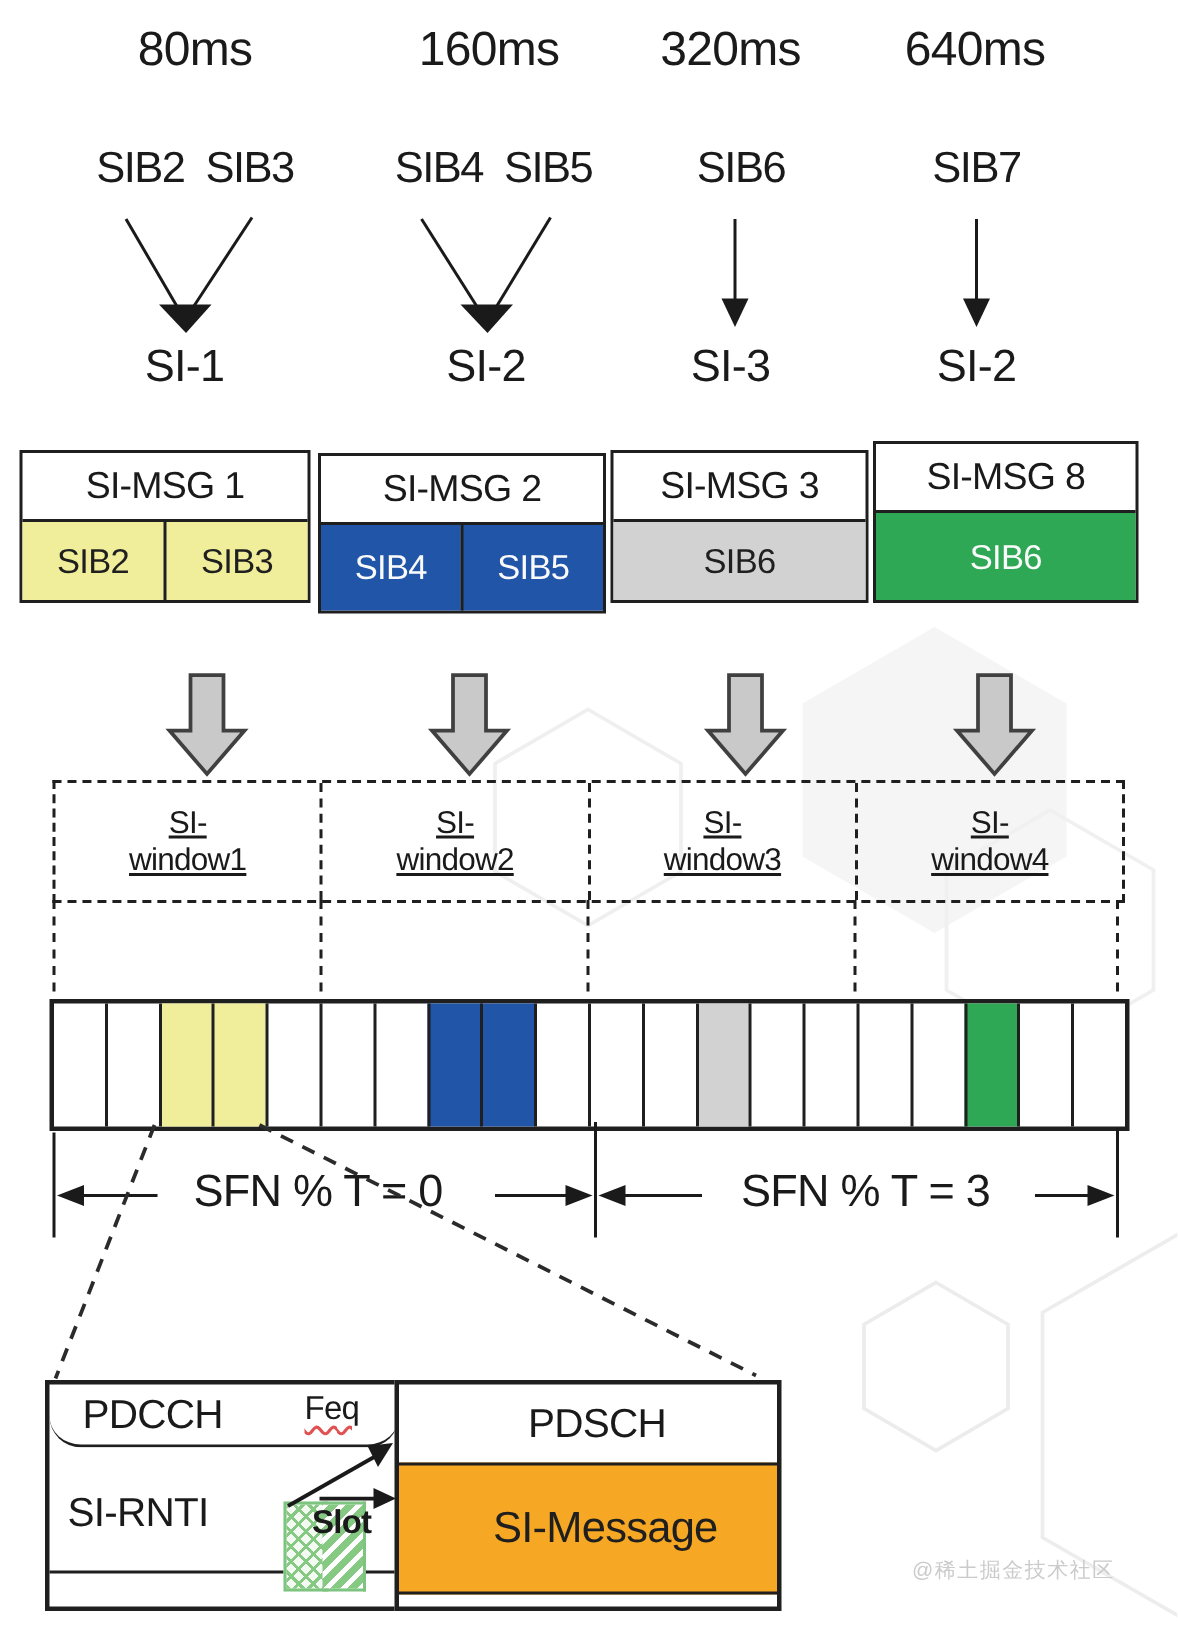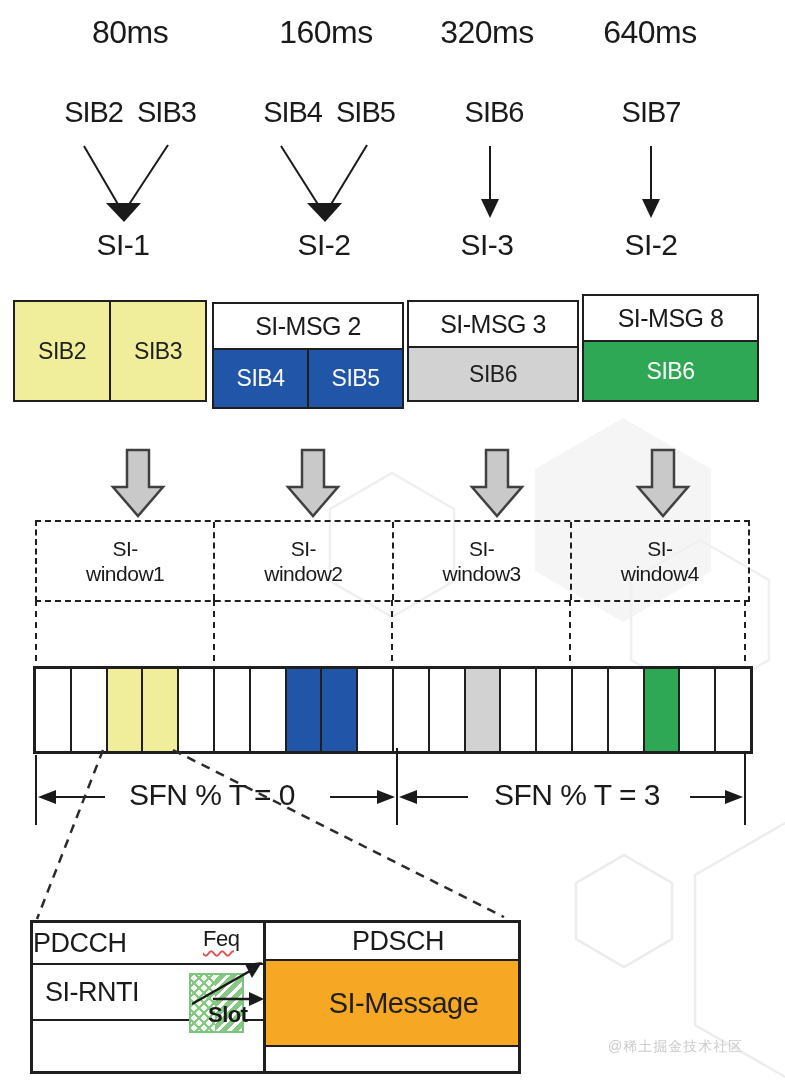--- a/index.html
+++ b/index.html
@@ -26,52 +26,52 @@
   .msgbox .cells .cell{flex:1;display:flex;align-items:center;justify-content:center;font-size:23px;letter-spacing:-0.5px;}
   .msgbox .cells .cell + .cell{border-left:2px solid #1f1f1f;}
 
   [data-c="yellow"]{background:var(--c-yellow,#f1ee9b);color:#1f1f1f;}
   [data-c="blue"]{background:var(--c-blue,#2155a8);color:#fafafa;}
   [data-c="gray"]{background:var(--c-gray,#d2d2d2);color:#1f1f1f;}
   [data-c="green"]{background:var(--c-green,#2fa855);color:#fafafa;}
   [data-c="none"]{background:transparent;}
 
   
-  .winbox{left:35px;top:520px;width:711px;height:78px;border:2px dashed #1f1f1f;display:flex;z-index:2;background:transparent;}
+  .winbox{left:35px;top:520px;width:711px;height:78px;border:2px dashed #1f1f1f;display:flex;z-index:2;background:transparent;text-decoration:underline;}
   .wincell{flex:1;display:flex;align-items:center;justify-content:center;text-align:center;}
   .wincell + .wincell{border-left:2px dashed #1f1f1f;}
   .wincell .winlabel{font-size:21px;line-height:25px;letter-spacing:-0.5px;}
 
   
   .timeline{left:33px;top:666px;width:714px;height:82px;border:3px solid #1f1f1f;display:flex;z-index:2;background:#fff;}
   .tl-cell{flex:1;}
   .tl-cell + .tl-cell{border-left:2px solid #1f1f1f;}
 
   
   .sfn-label{top:778px;font-size:30px;letter-spacing:-0.5px;white-space:nowrap;z-index:5;}
 
   
   .detail-left{left:30px;top:920px;width:233px;height:148px;border:3px solid #1f1f1f;background:#fff;z-index:3;display:flex;flex-direction:column;}
-  .detail-left .row1{height:40px;border-bottom:2px solid #1f1f1f;display:flex;align-items:center;font-size:27px;letter-spacing:-0.5px;}
-  .detail-left .row2{height:54px;border-bottom:2px solid #1f1f1f;display:flex;align-items:center;font-size:27px;padding-left:12px;letter-spacing:-0.5px;position:relative;}
+  .detail-left .row1{height:40px;border-bottom:2px solid #1f1f1f;display:flex;align-items:center;font-size:27px;padding-left:22px;letter-spacing:-0.5px;border-radius:21px;}
+  .detail-left .row2{height:54px;border-bottom:2px solid #1f1f1f;display:flex;font-size:27px;padding-left:12px;letter-spacing:-0.5px;position:relative;margin-top:28px;}
   .detail-left .row3{flex:1;}
   .hatch{position:absolute;z-index:4;}
   .hatch-a{
     background:
       repeating-linear-gradient(45deg, var(--c-hatch,#86c983) 0 2px, transparent 2px 7px),
       repeating-linear-gradient(135deg, var(--c-hatch,#86c983) 0 2px, transparent 2px 7px),
       #f3faf1;
     border:2px solid #7cc47f;
   }
   .hatch-b{
     background:repeating-linear-gradient(135deg, #ffffff 0 3px, var(--c-hatch,#86c983) 3px 8px);
     border:2px solid #7cc47f;border-left:none;
   }
   .detail-right{left:263px;top:920px;width:252px;height:148px;border:3px solid #1f1f1f;background:#fff;z-index:3;display:flex;flex-direction:column;}
-  .detail-right .row1{height:36px;display:flex;align-items:center;justify-content:center;font-size:27px;letter-spacing:-0.5px;padding-left:12px;}
+  .detail-right .row1{height:52px;display:flex;align-items:center;justify-content:center;font-size:27px;letter-spacing:-0.5px;padding-left:12px;}
   .detail-right .rowmsg{height:84px;border-top:2px solid #1f1f1f;border-bottom:2px solid #1f1f1f;background:var(--c-orange,#f7a823);display:flex;align-items:center;justify-content:center;font-size:29px;letter-spacing:-0.5px;color:#1f1f1f;padding-left:23px;}
   .detail-right .row3{flex:1;}
 
   .feq{left:203px;top:926px;font-size:22px;z-index:7;letter-spacing:-0.5px;
        text-decoration:underline wavy var(--c-squiggle,#e05252);text-decoration-thickness:1.5px;text-underline-offset:4px;}
   .slot{left:208px;top:1002px;font-size:22px;z-index:7;letter-spacing:-0.5px;font-weight:bold;}
 
   .watermark{left:608px;top:1038px;font-size:14px;color:var(--c-watermark,#cbcbcb);z-index:5;letter-spacing:1px;white-space:nowrap;}
 </style>
 </head>
@@ -106,20 +106,21 @@
   <div class="abs cx sib-group" style="left:651px">
     <span>SIB7</span>
   </div>
 
   <span class="abs cx si-label" style="left:123px">SI-1</span>
   <span class="abs cx si-label" style="left:324px">SI-2</span>
   <span class="abs cx si-label" style="left:487px">SI-3</span>
   <span class="abs cx si-label" style="left:651px">SI-2</span>
 
   <div class="abs msgbox" style="left:13px;top:300px;width:190px;height:98px">
+    <div class="title">SI-MSG 1</div>
     <div class="cells">
       <div class="cell" data-c="yellow">SIB2</div>
       <div class="cell" data-c="yellow">SIB3</div>
     </div>
   </div>
   <div class="abs msgbox" style="left:212px;top:302px;width:188px;height:103px">
     <div class="title">SI-MSG 2</div>
     <div class="cells">
       <div class="cell" data-c="blue">SIB4</div>
       <div class="cell" data-c="blue">SIB5</div>

